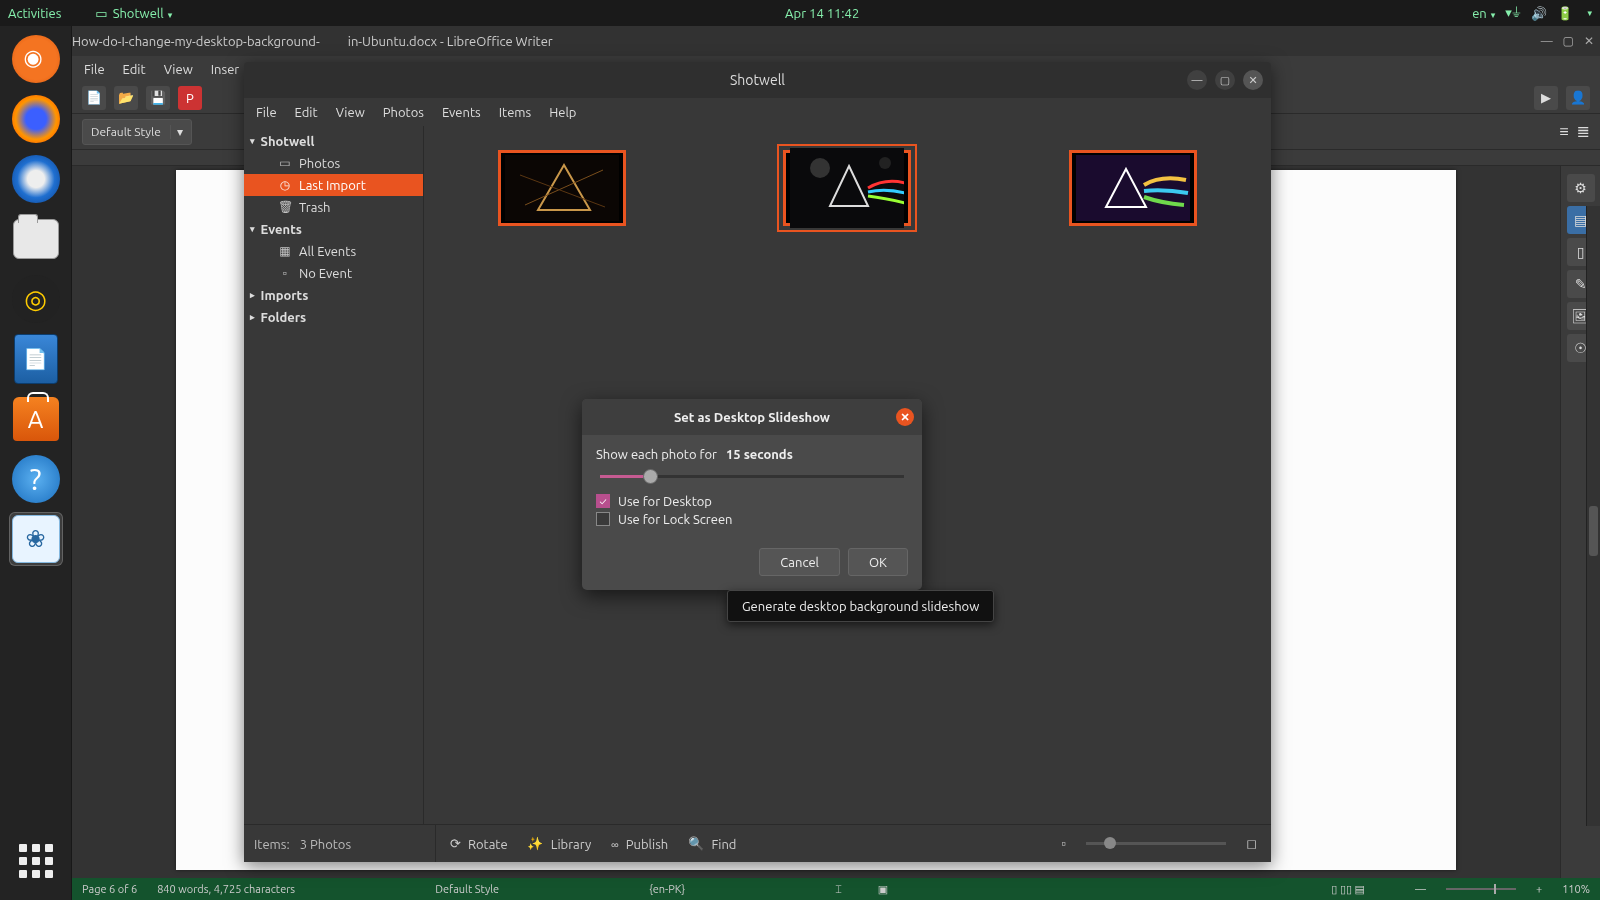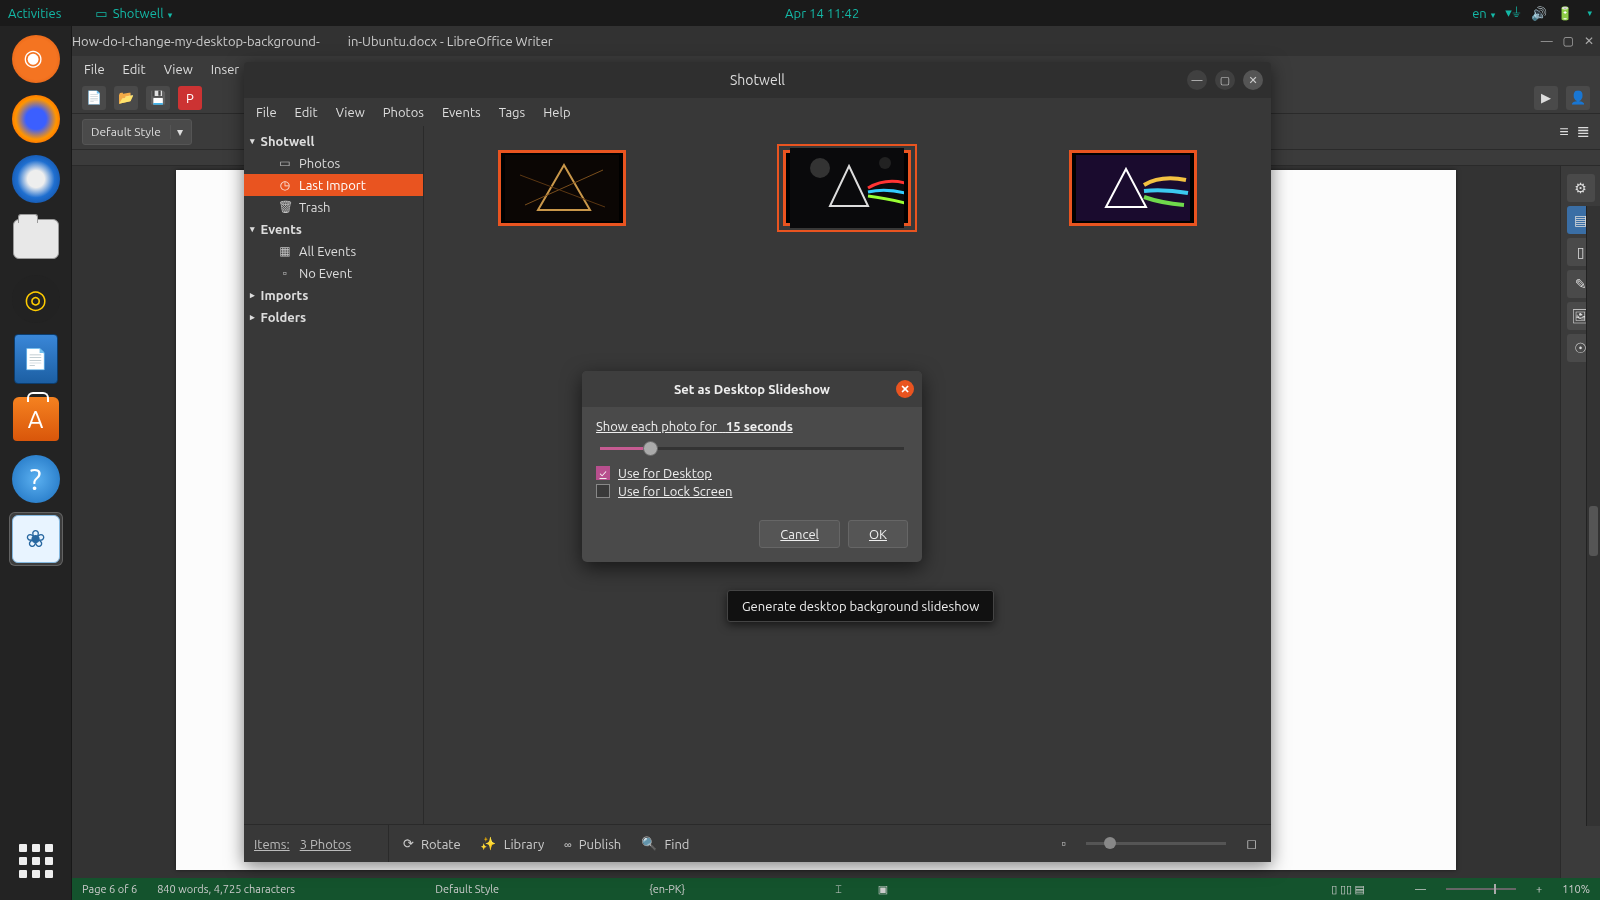--- a/index.html
+++ b/index.html
@@ -1,19 +1,19 @@
 <!DOCTYPE html>
 <html><head>
 <meta charset="utf-8">
 <style>
 * { margin: 0; padding: 0; box-sizing: border-box; font-family: Ubuntu, "Segoe UI", sans-serif; }
 body { width: 1600px; height: 900px; overflow: hidden; background: #2c2c2c; color: #ddd; user-select: none; }
 
 
-.topbar { height: 26px; background: #1a1a1a; display: flex; align-items: center; color: #14b8a6; font-size: 13px; padding: 0 8px; }
+.topbar { height: 26px; background: #1a1a1a; display: flex; align-items: center; color: #86efac; font-size: 13px; padding: 0 8px; }
 .topbar .spacer { flex: 1; }
 .topbar .group { display: flex; align-items: center; gap: 10px; }
 .topbar .dropdown-chev { font-size: 9px; margin-left: 4px; }
 
 
 .dock { position: absolute; left: 0; top: 26px; bottom: 0; width: 72px; background: rgba(30,30,30,0.55); display: flex; flex-direction: column; align-items: center; padding-top: 6px; gap: 6px; border-right: 1px solid rgba(0,0,0,0.3); }
 .dock .app { width: 54px; height: 54px; border-radius: 10px; display: flex; align-items: center; justify-content: center; font-size: 28px; }
 .dock .active { background: rgba(255,255,255,0.12); box-shadow: inset 0 0 0 1px rgba(255,255,255,0.2); border-radius: 6px; }
 .dock .bottom { margin-top: auto; margin-bottom: 12px; }
 .app-grid { display: grid; grid-template-columns: repeat(3, 8px); grid-template-rows: repeat(3, 8px); gap: 5px; }
@@ -65,32 +65,32 @@
 .sw-sidebar .hdr::before { content:"▾"; font-size:9px; margin-right:2px; margin-left:-12px; }
 .sw-sidebar .hdr.collapsed::before { content:"▸"; }
 .sw-sidebar .item { padding:4px 8px 4px 34px; display:flex; align-items:center; gap:7px; }
 .sw-sidebar .item.sel { background:#e95420; color:#fff; }
 .sw-sidebar .icn { width:14px; display:inline-block; text-align:center; font-size:12px; opacity:0.85; }
 .sw-main { flex:1; background:#383838; display:flex; align-items:flex-start; padding:24px 30px; gap:70px; justify-content:space-around; }
 .thumb { border:3px solid #e95420; padding:4px; background:#000; height:76px; display:flex; align-items:center; justify-content:center; }
 .thumb.sel { outline:2px solid #e95420; outline-offset:4px; }
 .thumb svg { display:block; }
 .sw-bottombar { height:38px; border-top:1px solid #2a2a2a; display:flex; align-items:center; }
-.sw-items { width:145px; padding:0 10px; font-size:13px; color:#bbb; display:flex; gap:10px; border-right:1px solid #2a2a2a; height:100%; align-items:center;text-decoration:underline; }
+.sw-items { width:192px; padding:0 10px; font-size:13px; color:#bbb; display:flex; gap:10px; border-right:1px solid #2a2a2a; height:100%; align-items:center; }
 .sw-actions { flex:1; display:flex; align-items:center; gap:20px; padding:0 14px; font-size:13px; color:#ccc; }
 .sw-actions .abtn { display:flex; align-items:center; gap:7px; }
 .sw-actions .spacer { flex:1; }
 .zoom-track { width:140px; height:3px; background:#555; position:relative; }
 .zoom-track .knob { position:absolute; left:18px; top:-5px; width:12px; height:12px; background:#888; border-radius:50%; }
 
 
 .dialog { position:absolute; width:340px; background:#4a4a4a; border-radius:5px; box-shadow:0 6px 20px rgba(0,0,0,0.6); color:#eee; font-size:13px; }
 .dialog .dtitle { height:36px; display:flex; align-items:center; justify-content:center; font-weight:bold; position:relative; background:#3e3e3e; border-radius:5px 5px 0 0; }
 .dialog .dclose { position:absolute; right:8px; width:18px; height:18px; border-radius:50%; background:#e95420; color:#fff; display:flex; align-items:center; justify-content:center; font-size:11px; }
-.dialog .dbody { padding:12px 14px 14px;text-decoration:underline; }
+.dialog .dbody { padding:12px 14px 14px; }
 .dialog .row { margin-bottom:8px; }
 .slider { height:3px; background:#333; margin:14px 4px 16px; position:relative; }
 .slider .fill { position:absolute; left:0; top:0; bottom:0; width:16%; background:#c65b92; }
 .slider .knob { position:absolute; left:14%; top:-6px; width:15px; height:15px; border-radius:50%; background:#aaa; border:1px solid #666; }
 .chk { display:flex; align-items:center; gap:8px; margin:4px 0; }
 .chk .box { width:14px; height:14px; border:1px solid #888; background:#3a3a3a; display:flex; align-items:center; justify-content:center; font-size:10px; }
 .chk .box.checked { background:#b84f8e; border-color:#b84f8e; color:#fff; }
 .dbtns { display:flex; justify-content:flex-end; gap:8px; margin-top:22px; }
 .dbtn { padding:6px 20px; background:#555; border:1px solid #666; border-radius:3px; font-size:13px; }
 
@@ -245,21 +245,21 @@
       <div class="wbtn">▢</div>
       <div class="wbtn close">✕</div>
     </div>
   </div>
   <div class="sw-menubar">
     <span>File</span>
     <span>Edit</span>
     <span>View</span>
     <span>Photos</span>
     <span>Events</span>
-    <span>Tags</span>
+    <span>Items</span>
     <span>Help</span>
   </div>
   <div class="sw-body">
     <div class="sw-sidebar">
       <div class="hdr">Shotwell</div>
       <div class="item">
           <span class="icn">▭</span>
           <span>Photos</span>
         </div>
       <div class="item sel">
@@ -338,21 +338,21 @@
       <div class="spacer"></div>
       <span>▫</span>
       <div class="zoom-track">
           <div class="knob"></div>
         </div>
       <span>◻</span>
     </div>
   </div>
 </div>
 
-<div class="dialog" style="left:582px; top:371px;">
+<div class="dialog" style="left:582px; top:399px;">
   <div class="dtitle">
     <span>Set as Desktop Slideshow</span>
     <div class="dclose">✕</div>
   </div>
   <div class="dbody">
     <div class="row">
       <span>Show each photo for</span>
       <span>&nbsp;</span>
       <b>15 seconds</b>
     </div>

